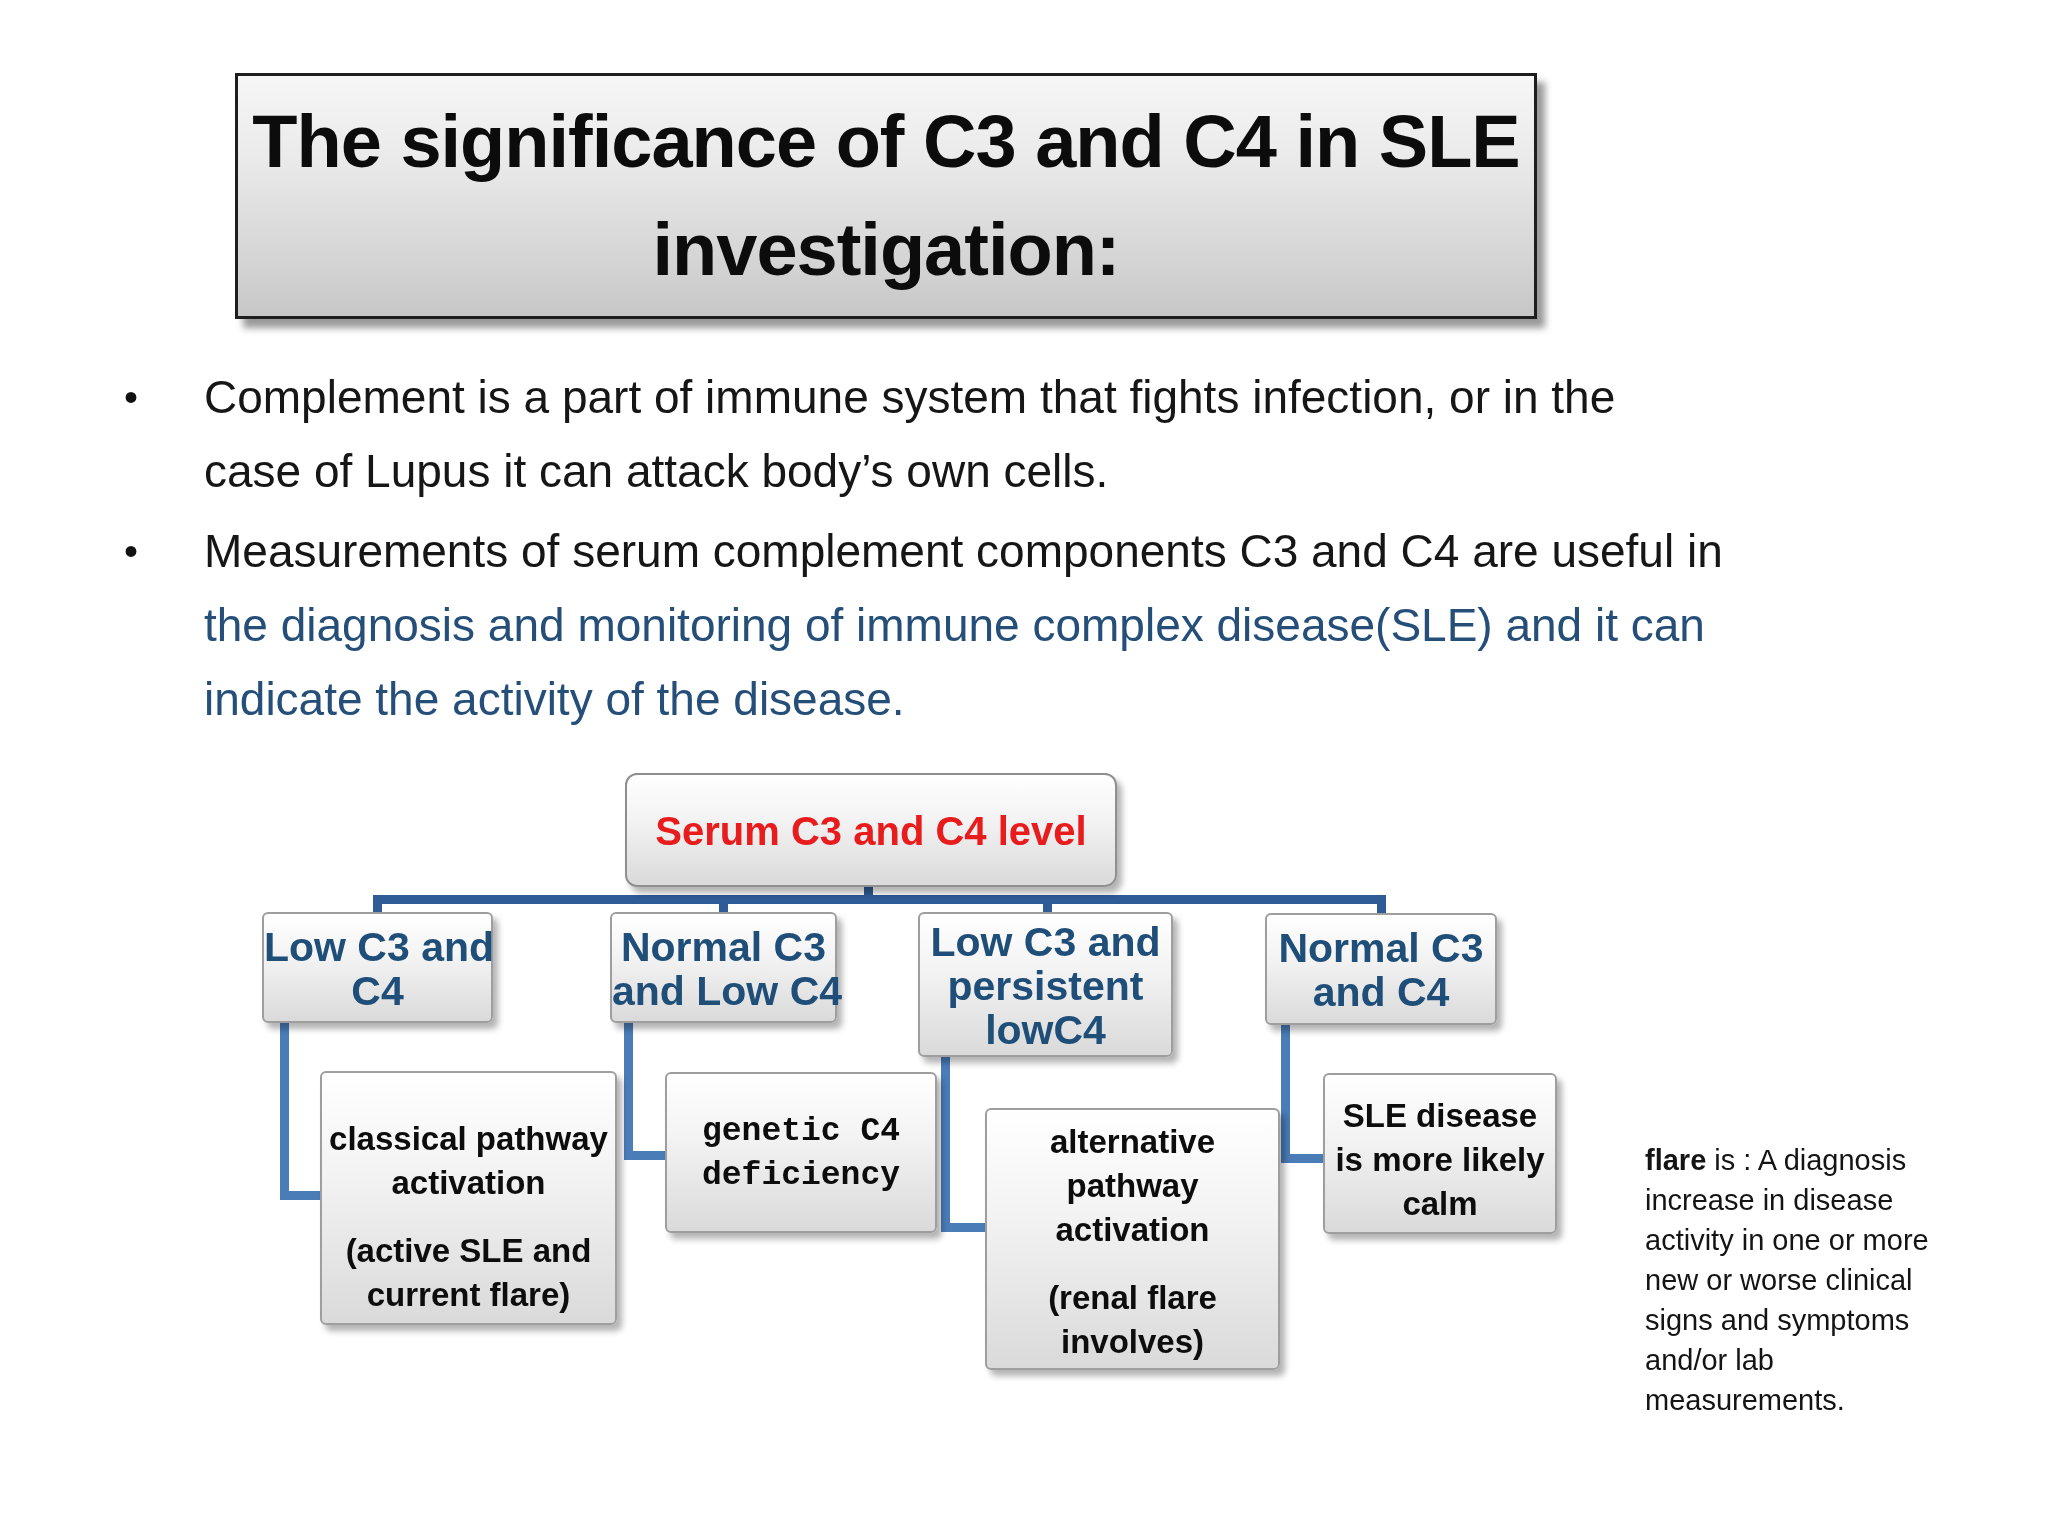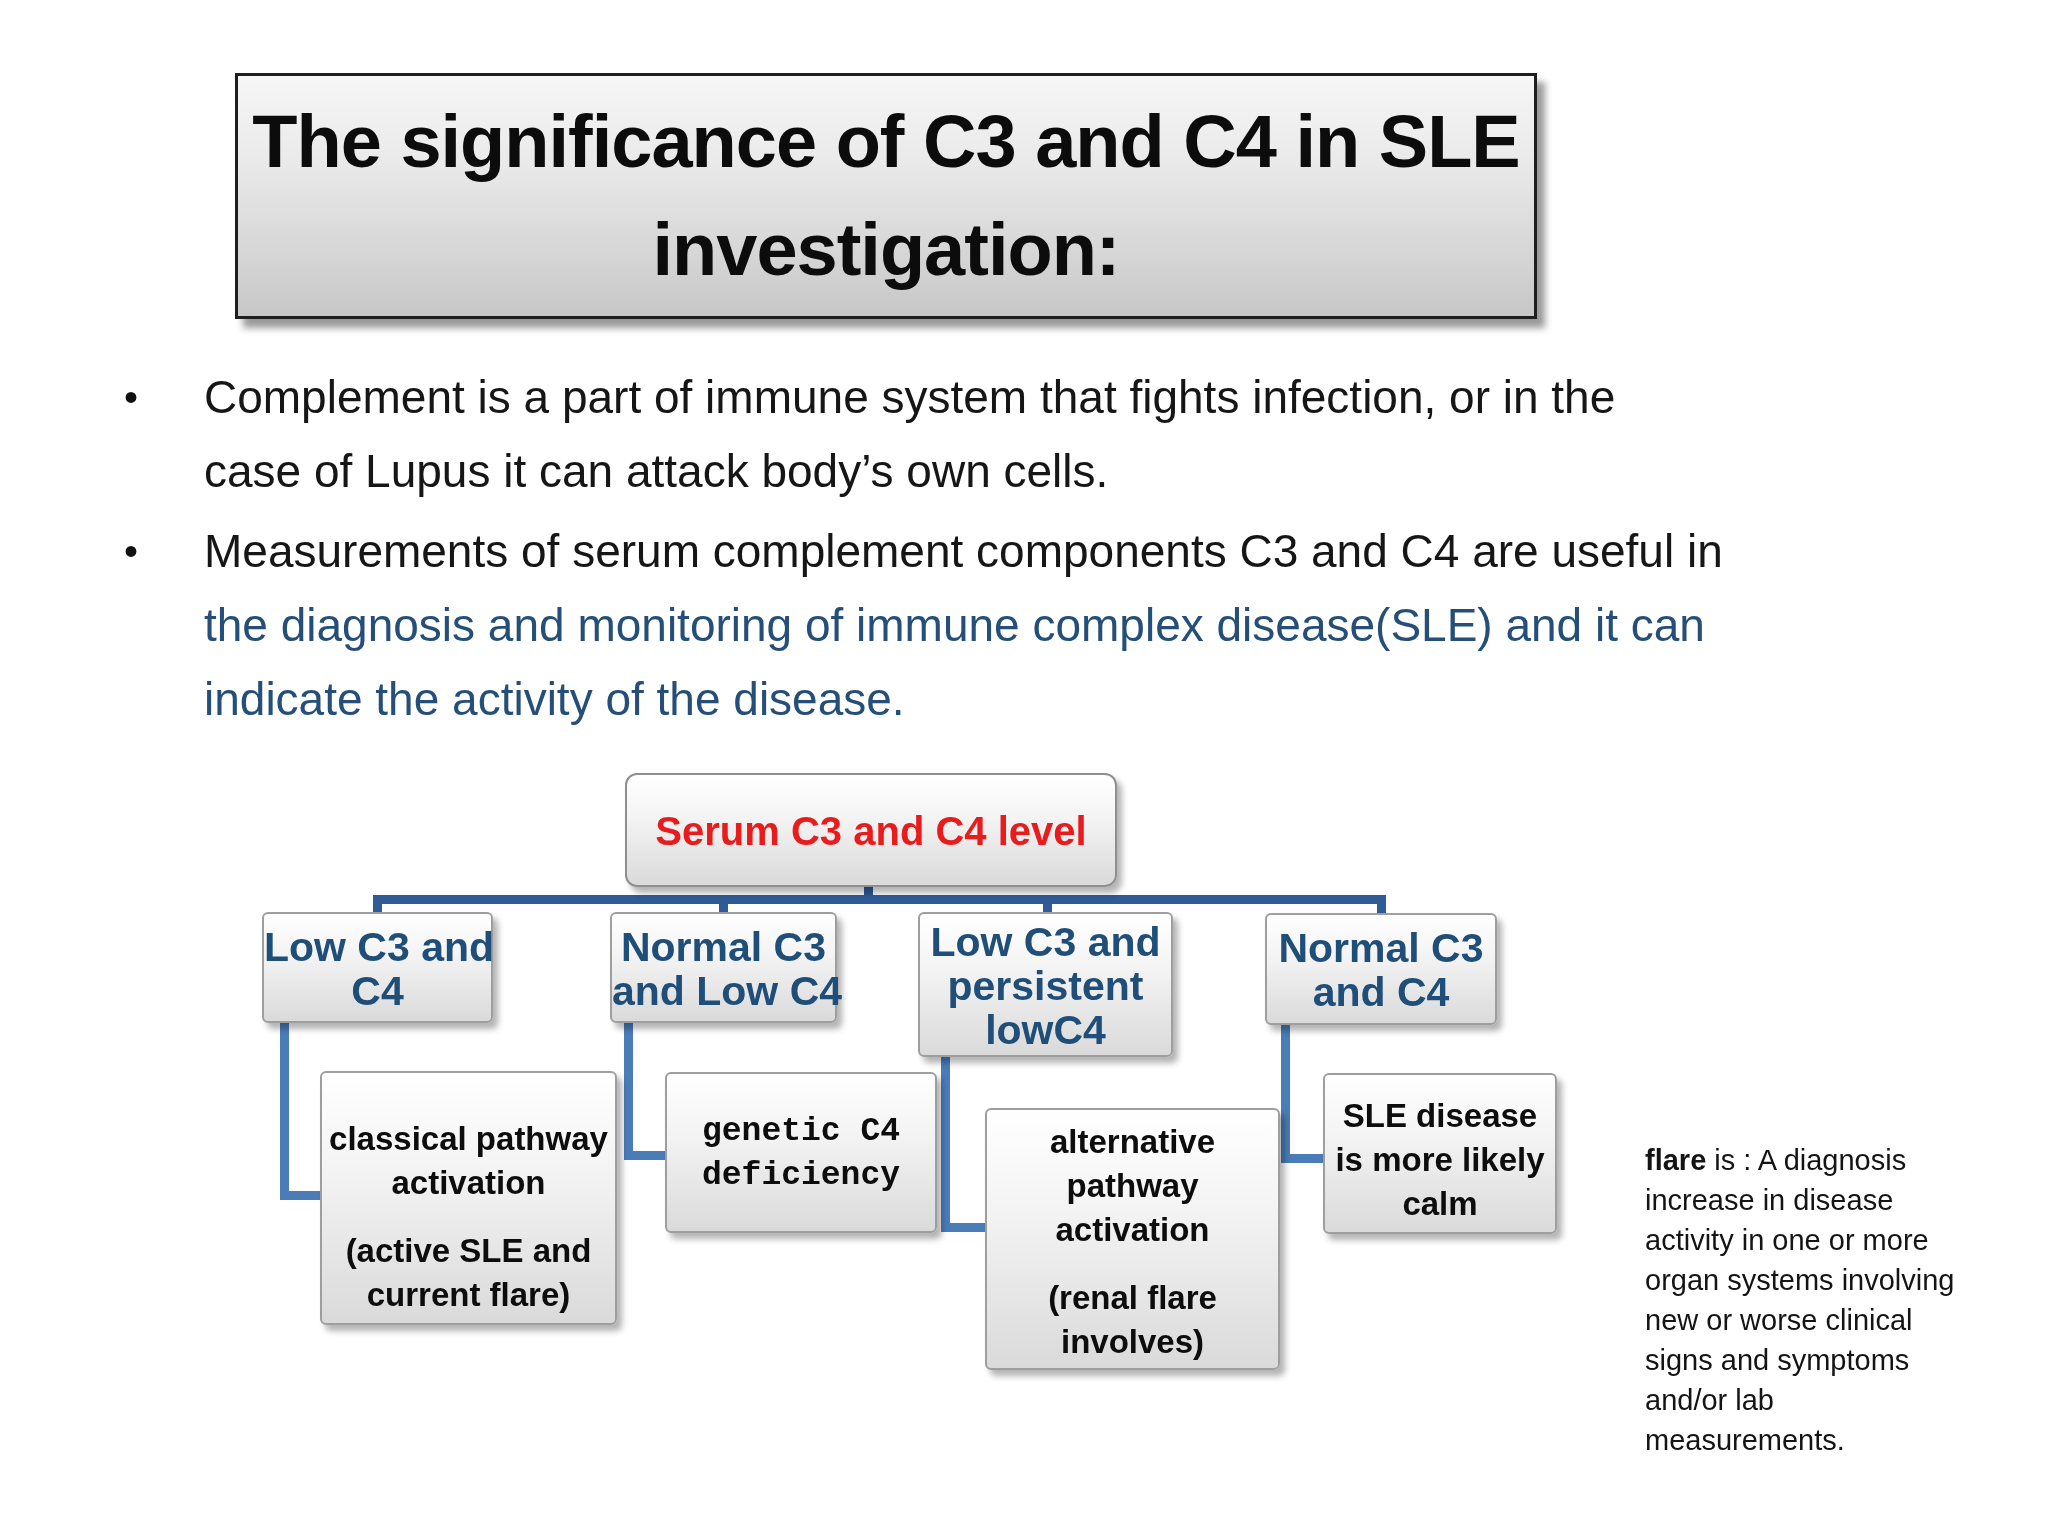--- a/index.html
+++ b/index.html
@@ -162,20 +162,19 @@
       <div class="l3-line">SLE disease</div>
       <div class="l3-line">is more likely</div>
       <div class="l3-line">calm</div>
     </div>
   </div>
 
   <div class="side-note">
     <div class="note-line"><span class="note-bold">flare</span><span> is : A diagnosis</span></div>
     <div class="note-line">increase in disease</div>
     <div class="note-line">activity in one or more</div>
-    <div class="note-line">organ systems involving</div>
     <div class="note-line">new or worse clinical</div>
     <div class="note-line">signs and symptoms</div>
     <div class="note-line">and/or lab</div>
     <div class="note-line">measurements.</div>
   </div>
 
 </div>
 
 </body></html>

